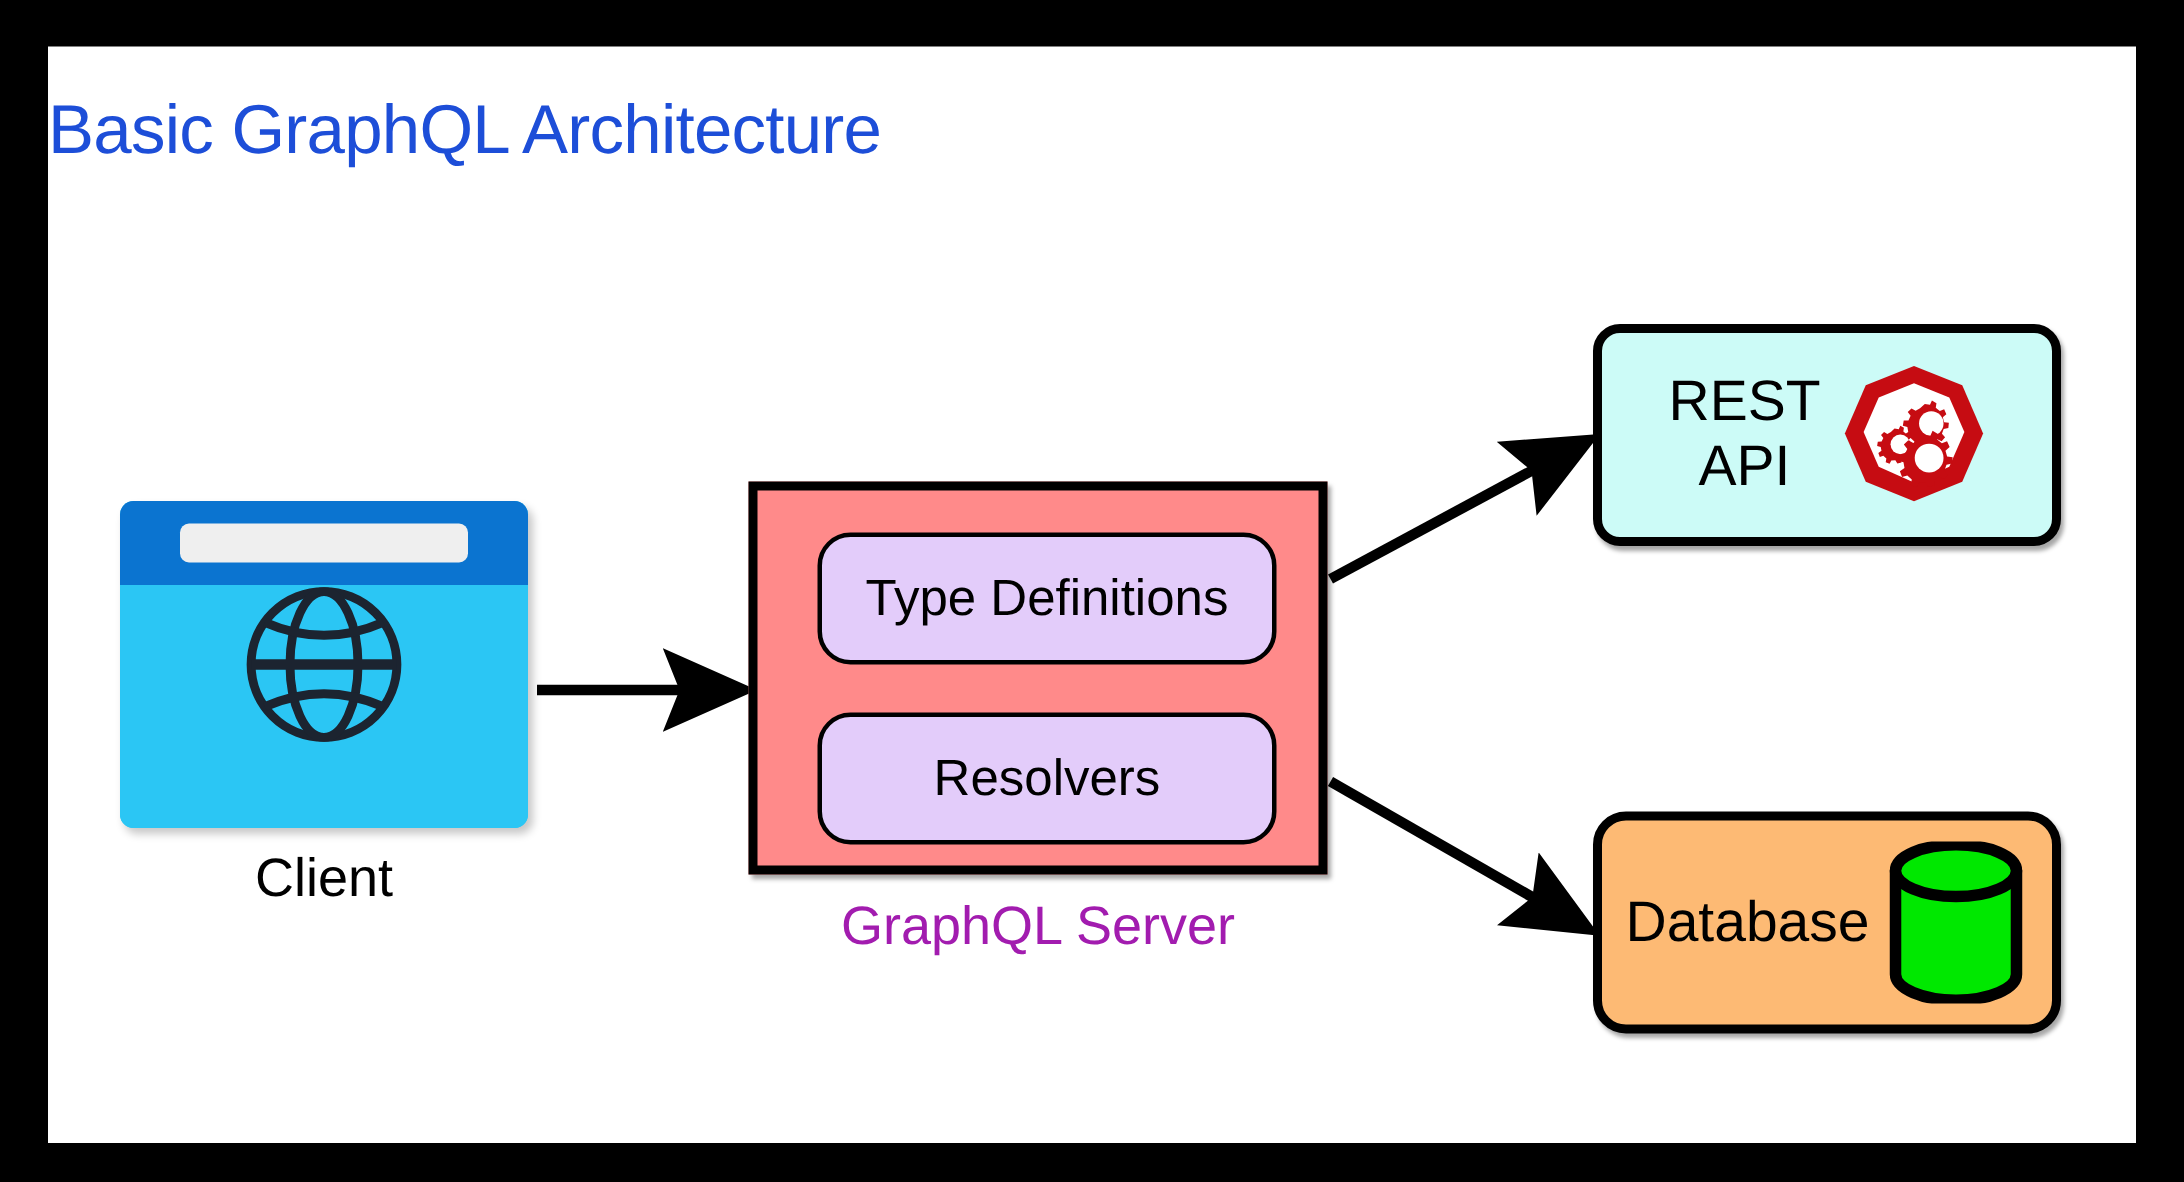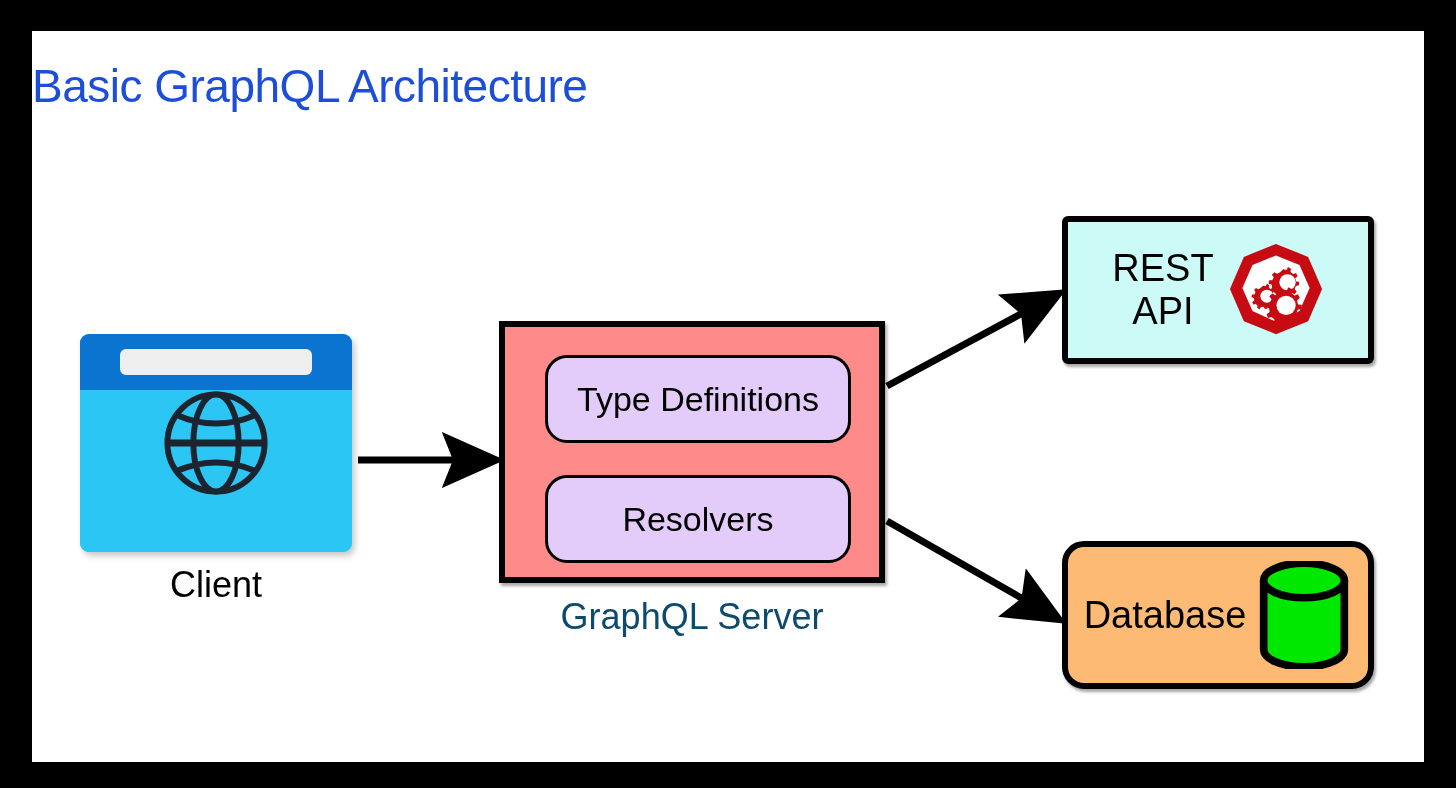--- a/index.html
+++ b/index.html
@@ -132,34 +132,34 @@
     color: #000000;
     white-space: nowrap;
   }
   #sub-typedefs { top: 28px; }
   #sub-resolvers { top: 148px; text-align: right; }
   #server-label {
     margin-top: 13px;
     width: 386px;
     text-align: center;
     font-size: 36px;
-    color: #0c4a6e;
+    color: #a21caf;
     white-space: nowrap;
   }
 
   
   #rest-node {
     position: absolute;
     left: 1030px;
     top: 185px;
     width: 312px;
     height: 148px;
     background: #CCFBF7;
     border: 6px solid #000000;
-    border-radius: 6px;
+    border-radius: 18px;
     box-sizing: border-box;
     box-shadow: 2px 3px 3px rgba(0,0,0,0.35);
     display: flex;
     align-items: center;
     justify-content: center;
     gap: 14px;
     padding: 0 14px;
   }
   #rest-label {
     font-size: 38px;

